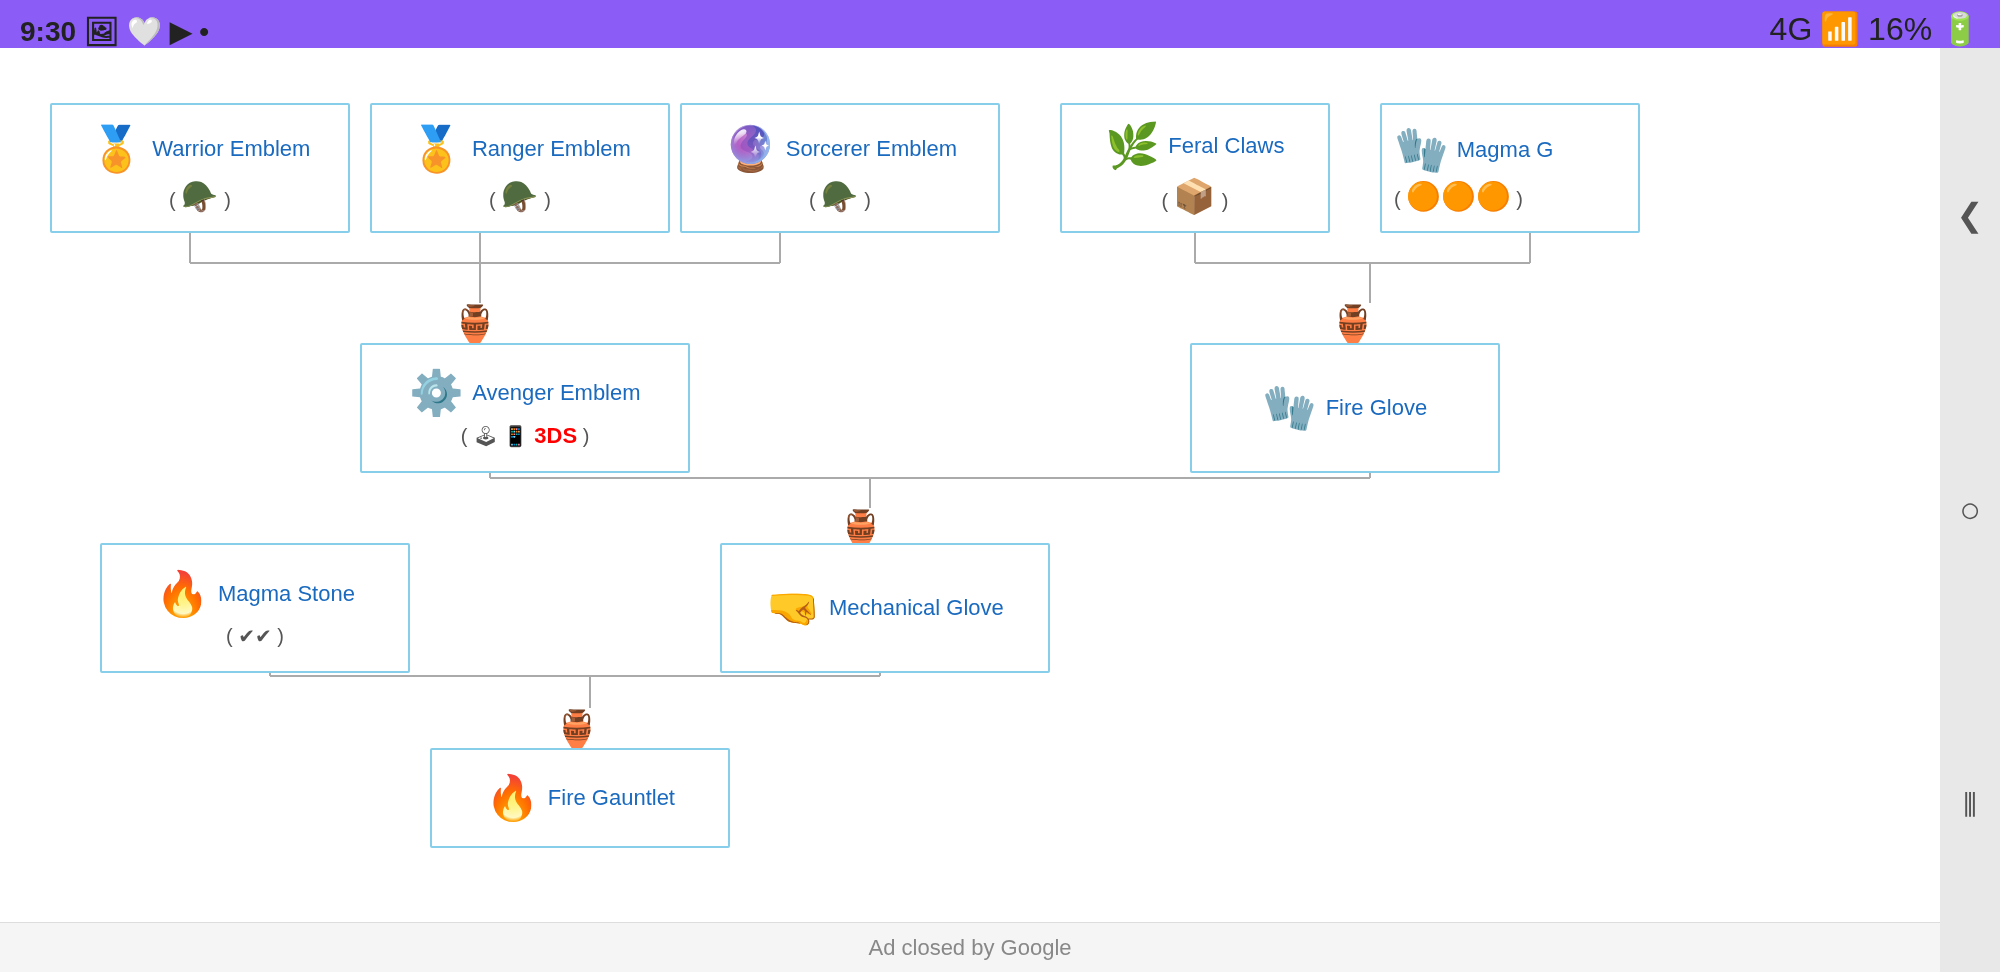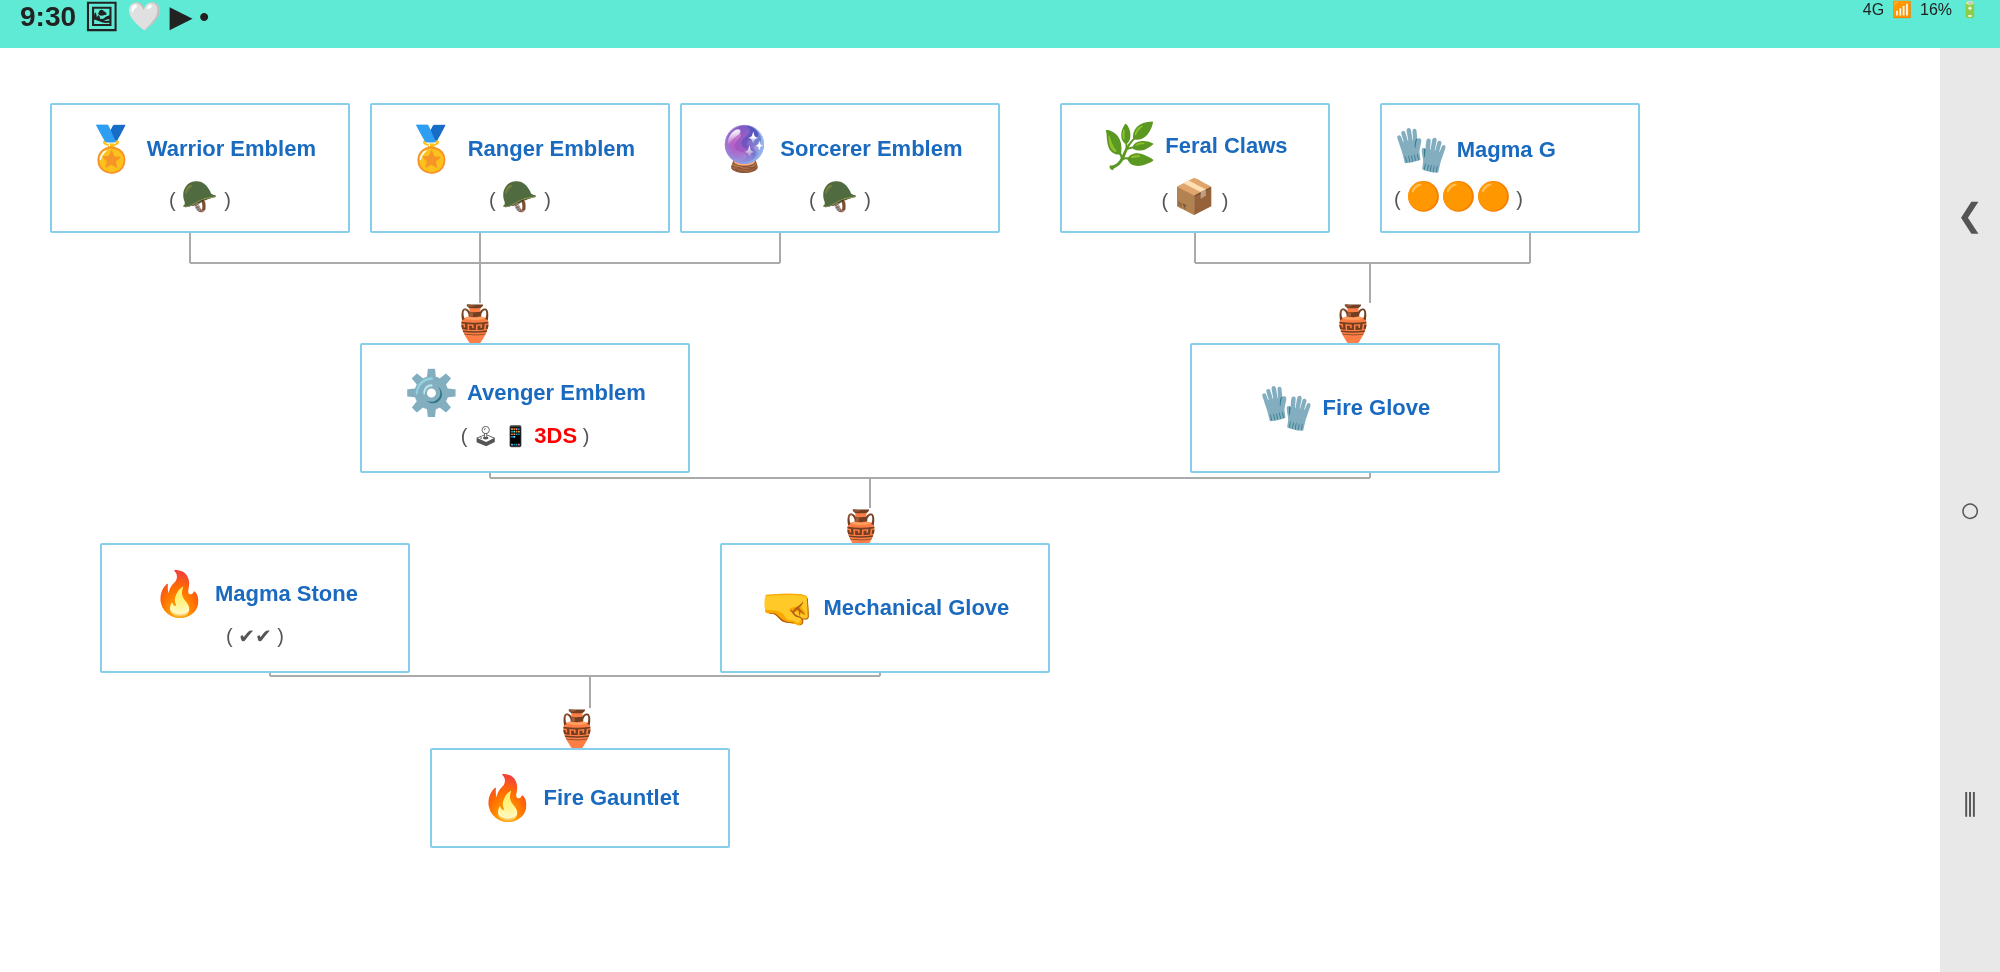--- a/index.html
+++ b/index.html
@@ -12,40 +12,40 @@
       position: relative;
     }
 
     
     .status-bar {
       position: absolute;
       top: 0;
       left: 0;
       right: 0;
       height: 48px;
-      background: #5eead4;
-      display: flex;
-      align-items: flex-start;
+      background: #8b5cf6;
+      display: flex;
+      align-items: flex-end;
       justify-content: space-between;
       padding: 0 20px;
       z-index: 10;
     }
     .status-left {
       display: flex;
       align-items: center;
       gap: 8px;
       font-size: 28px;
       font-weight: bold;
       color: #222;
     }
     .status-right {
       display: flex;
       align-items: center;
       gap: 8px;
-      font-size: 16px;
+      font-size: 32px;
       color: #222;
     }
 
     
     .main-content {
       position: absolute;
       top: 48px;
       left: 0;
       right: 60px;
       bottom: 0;
@@ -84,21 +84,21 @@
       flex-direction: column;
       align-items: center;
       justify-content: center;
       padding: 8px 12px;
       border-radius: 2px;
     }
 
     .item-box-name {
       color: #1a6abf;
       font-size: 22px;
-      font-weight: 700;
+      font-weight: 400;
       white-space: nowrap;
     }
 
     .item-box-sub {
       color: #555;
       font-size: 20px;
       margin-top: 4px;
     }
 
     .item-row {
@@ -287,20 +287,23 @@
       <span style="font-size:40px;">🏺</span>
     </div>
 
     <div class="item-box" style="left: 430px; top: 700px; width: 300px; height: 100px;">
       <div class="item-row">
         <span style="font-size:44px; margin-right:8px;">🔥</span>
         <span class="item-box-name">Fire Gauntlet</span>
       </div>
     </div>
 
+    <div class="ad-bar" style="bottom:0; position:absolute; width:100%; left:0;">
+      <span>Ad closed by Google</span>
+    </div>
 
   </div>
 </div>
 
 <div class="right-panel">
   <span style="font-size:32px; color:#555; cursor:pointer;">❮</span>
   <span style="font-size:36px; color:#555; cursor:pointer;">○</span>
   <span style="font-size:32px; color:#555; cursor:pointer;">⦀</span>
 </div>
 

